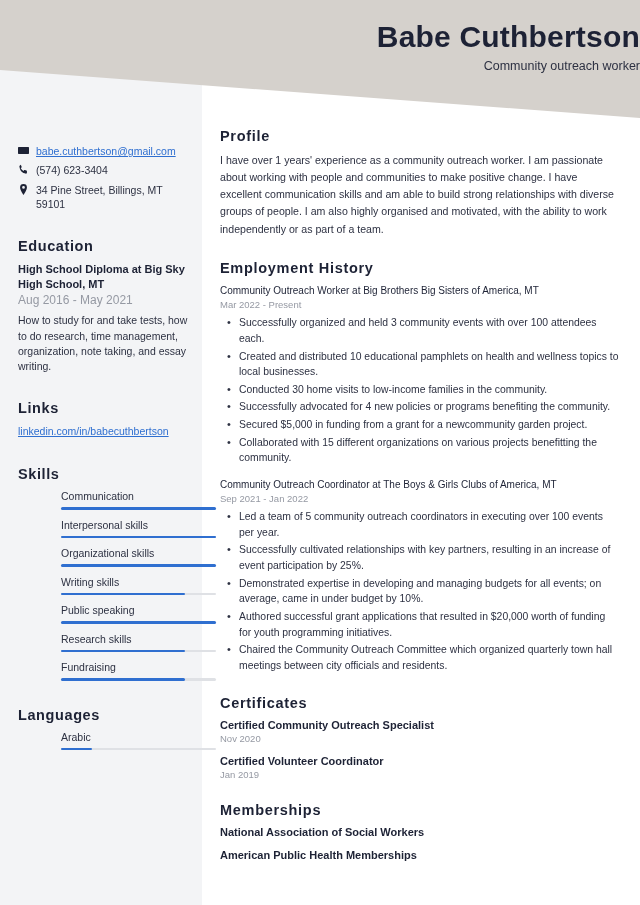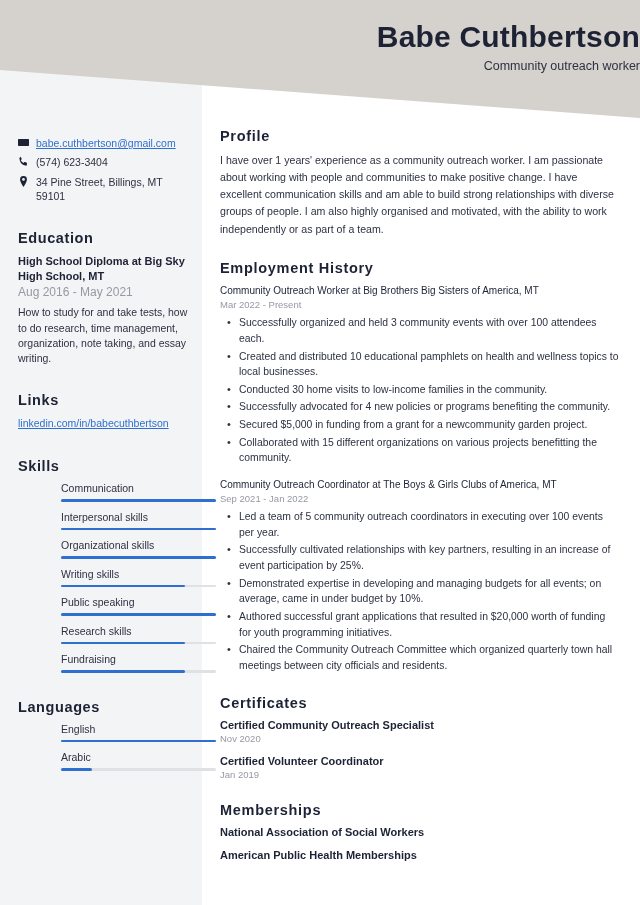--- a/index.html
+++ b/index.html
@@ -27,21 +27,21 @@
     font-size: 30px; font-weight: bold; color: #1d2235;
     letter-spacing: .2px; line-height: 1.15;
   }
   .job-title { font-size: 12.5px; color: #2d3142; margin-top: 4px; }
 
   
   .sidebar {
     position: absolute; top: 0; left: 0; width: 202px; height: 905px;
     background: #f3f4f6; z-index: 1;
   }
-  .sidebar-inner { position: absolute; top: 136px; left: 18px; width: 170px; }
+  .sidebar-inner { position: absolute; top: 144px; left: 18px; width: 170px; }
 
   .contact-row { display: flex; align-items: flex-start; margin-bottom: 5px; }
   .contact-ico { width: 18px; flex: 0 0 18px; padding-top: 1px; color: #1d2235; }
   .contact-ico svg { display: block; }
   .contact-val { font-size: 10.5px; color: #2d3142; line-height: 1.38; }
   .contact-val.link { color: #2f6fd0; text-decoration: underline; }
 
   .sb-head {
     font-size: 14.5px; font-weight: bold; color: #1d2235;
     letter-spacing: .6px; margin-top: 26px; margin-bottom: 8px;
@@ -177,26 +177,20 @@
               <div class="bar-track">
                 <div class="bar-fill" style="width: 80%;"></div>
               </div>
             </div>
           </div>
       </div>
 
       <div>
         <div class="sb-head">Languages</div>
         <div id="languages-list">
-            <div class="skill">
-              <div class="skill-name">English</div>
-              <div class="bar-track">
-                <div class="bar-fill" style="width: 100%;"></div>
-              </div>
-            </div>
             <div class="skill">
               <div class="skill-name">Arabic</div>
               <div class="bar-track">
                 <div class="bar-fill" style="width: 20%;"></div>
               </div>
             </div>
           </div>
       </div>
     </div>
   </aside>

